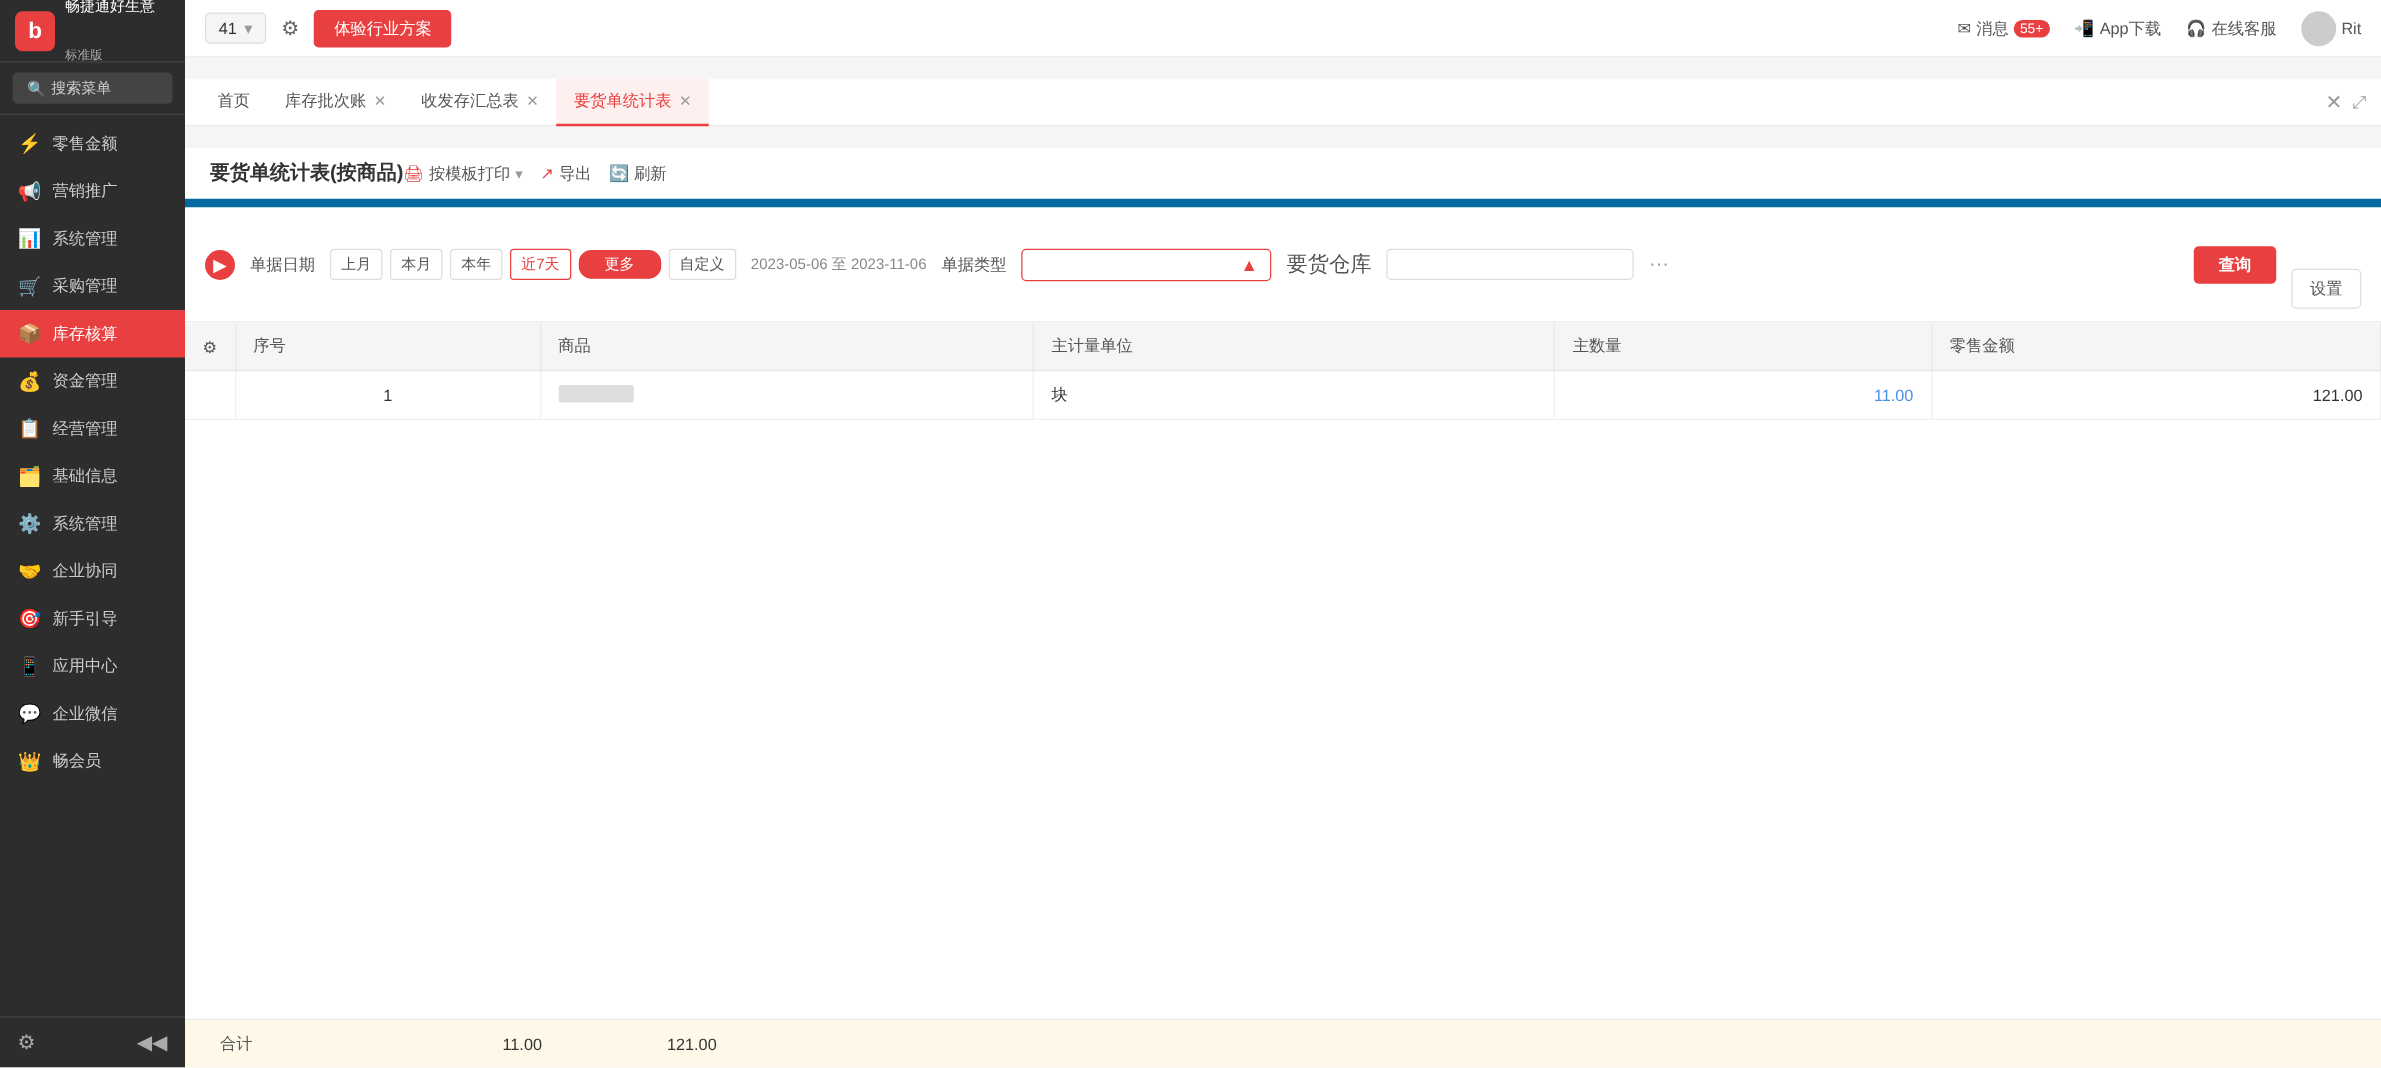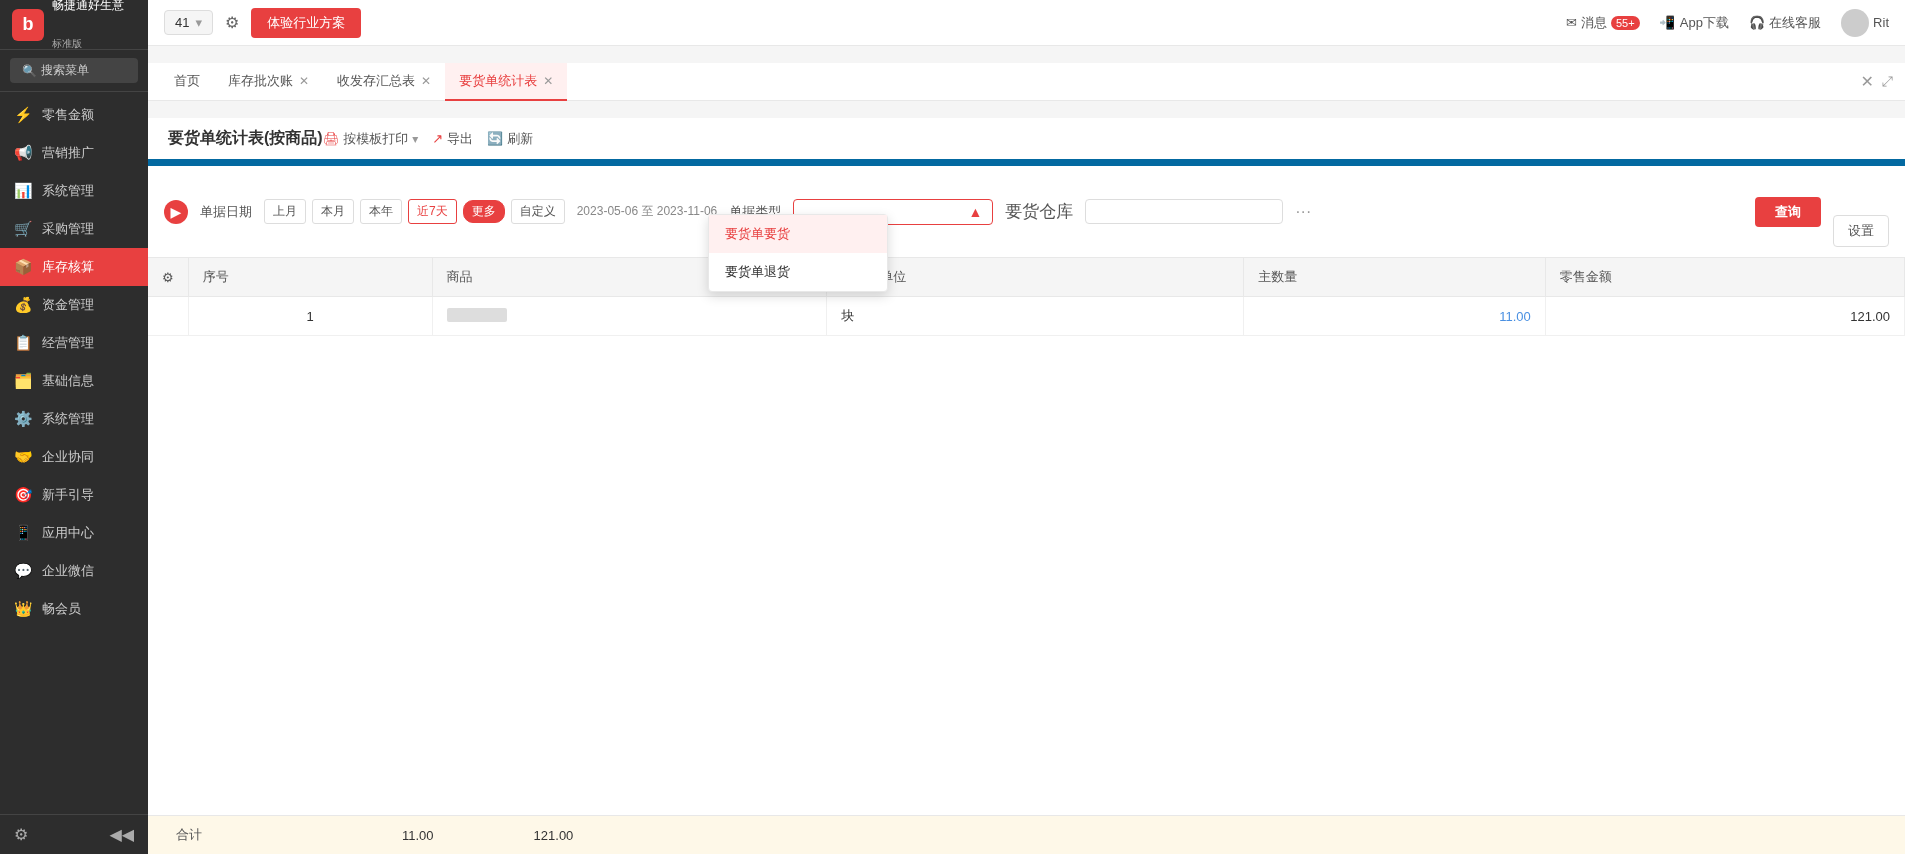--- a/index.html
+++ b/index.html
@@ -207,21 +207,21 @@
     .filter-date-btn {
       padding: 3px 8px;
       border: 1px solid #ddd;
       border-radius: 3px;
       background: white;
       font-size: 12px;
       color: #555;
       cursor: pointer;
     }
     .filter-date-btn.active { color: #e84040; border-color: #e84040; }
-    .filter-date-btn.more { background: #e84040; color: white; border-color: #e84040; border-radius: 10px; padding: 2px 8px; }
+    .filter-date-btn.more { background: #e84040; color: white; border-color: #e84040; border-radius: 10px; padding: 2px 20px; }
     .filter-date-range { font-size: 12px; color: #888; }
     .filter-type-label { font-size: 13px; color: #555; }
     .filter-select-box {
       display: flex;
       align-items: center;
       border: 1px solid #e84040;
       border-radius: 4px;
       padding: 4px 10px;
       min-width: 200px;
       position: relative;
@@ -509,24 +509,20 @@
       <div class="filter-select-box">
         <input type="text" style="width: 160px;" value="">
         <span class="filter-select-arrow">▲</span>
       </div>
       <span class="filter-warehouse-label">要货仓库</span>
       <input class="filter-warehouse-input" type="text" style="">
       <span class="filter-more-btn">···</span>
       <button class="filter-query-btn">查询</button>
       <button class="filter-settings-btn">设置</button>
 
-      <div class="dropdown-menu">
-        <div class="dropdown-item selected">要货单要货</div>
-        <div class="dropdown-item">要货单退货</div>
-      </div>
     </div>
 
     <div class="table-area">
       <table>
         <thead>
           <tr>
             <th class="th-gear">⚙</th>
             <th>序号</th>
             <th>商品</th>
             <th>主计量单位</th>

